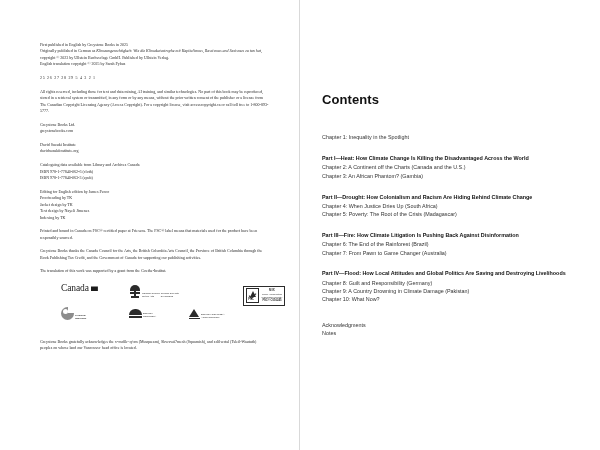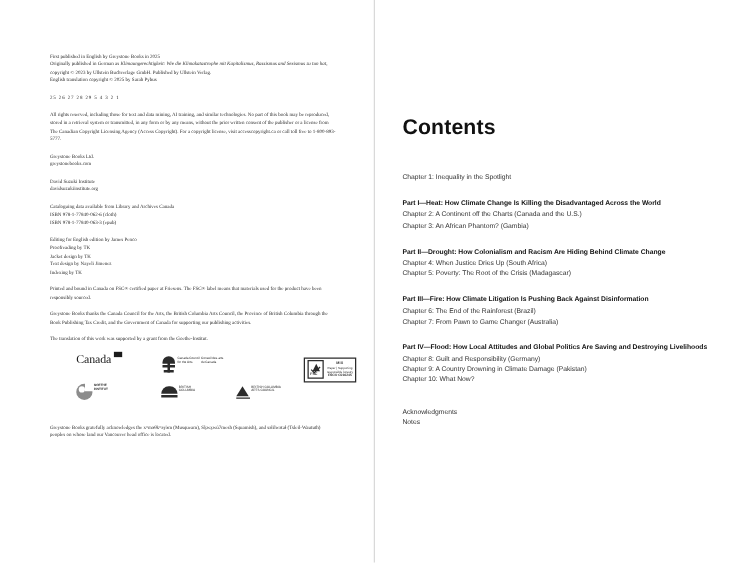--- a/index.html
+++ b/index.html
@@ -59,21 +59,21 @@
   .logos {
     margin-top: 9px;
     margin-bottom: 9px;
     width: 228px;
     position: relative;
     height: 46px;
   }
   .logo {
     position: absolute;
     display: flex;
-    align-items: flex-start;
+    align-items: flex-end;
     gap: 1px;
     padding-left: 21px;
   }
   .logo-canada { left: 0; top: 0; }
   .logo-goethe { left: 0; top: 23px; }
   .logo-ccfa   { left: 68px; top: 1px; }
   .logo-bc     { left: 68px; top: 24px; }
   .logo-bcac   { left: 128px; top: 24px; }
   .logo-fsc    { left: 182px; top: 2px; }
 
@@ -223,21 +223,21 @@
   .fsc-right .mix { font-weight: bold; font-size: 2.9px; letter-spacing: .2px;}
   .fsc-right .code { font-weight: bold; font-size: 2.7px; }
 
   
   .page-right {
     padding: 92px 30px 0 22px;
     font-family: "Liberation Sans", sans-serif;
     color: #1a1a1a;
   }
   .contents-title {
-    font-size: 17px;
+    font-size: 13px;
     font-weight: bold;
     letter-spacing: 0.1px;
     margin: 0 0 26px 0;
     color: #111111;
   }
   .toc-entry {
     font-size: 5.4px;
     line-height: 1.55;
     color: #333333;
     margin: 0;

